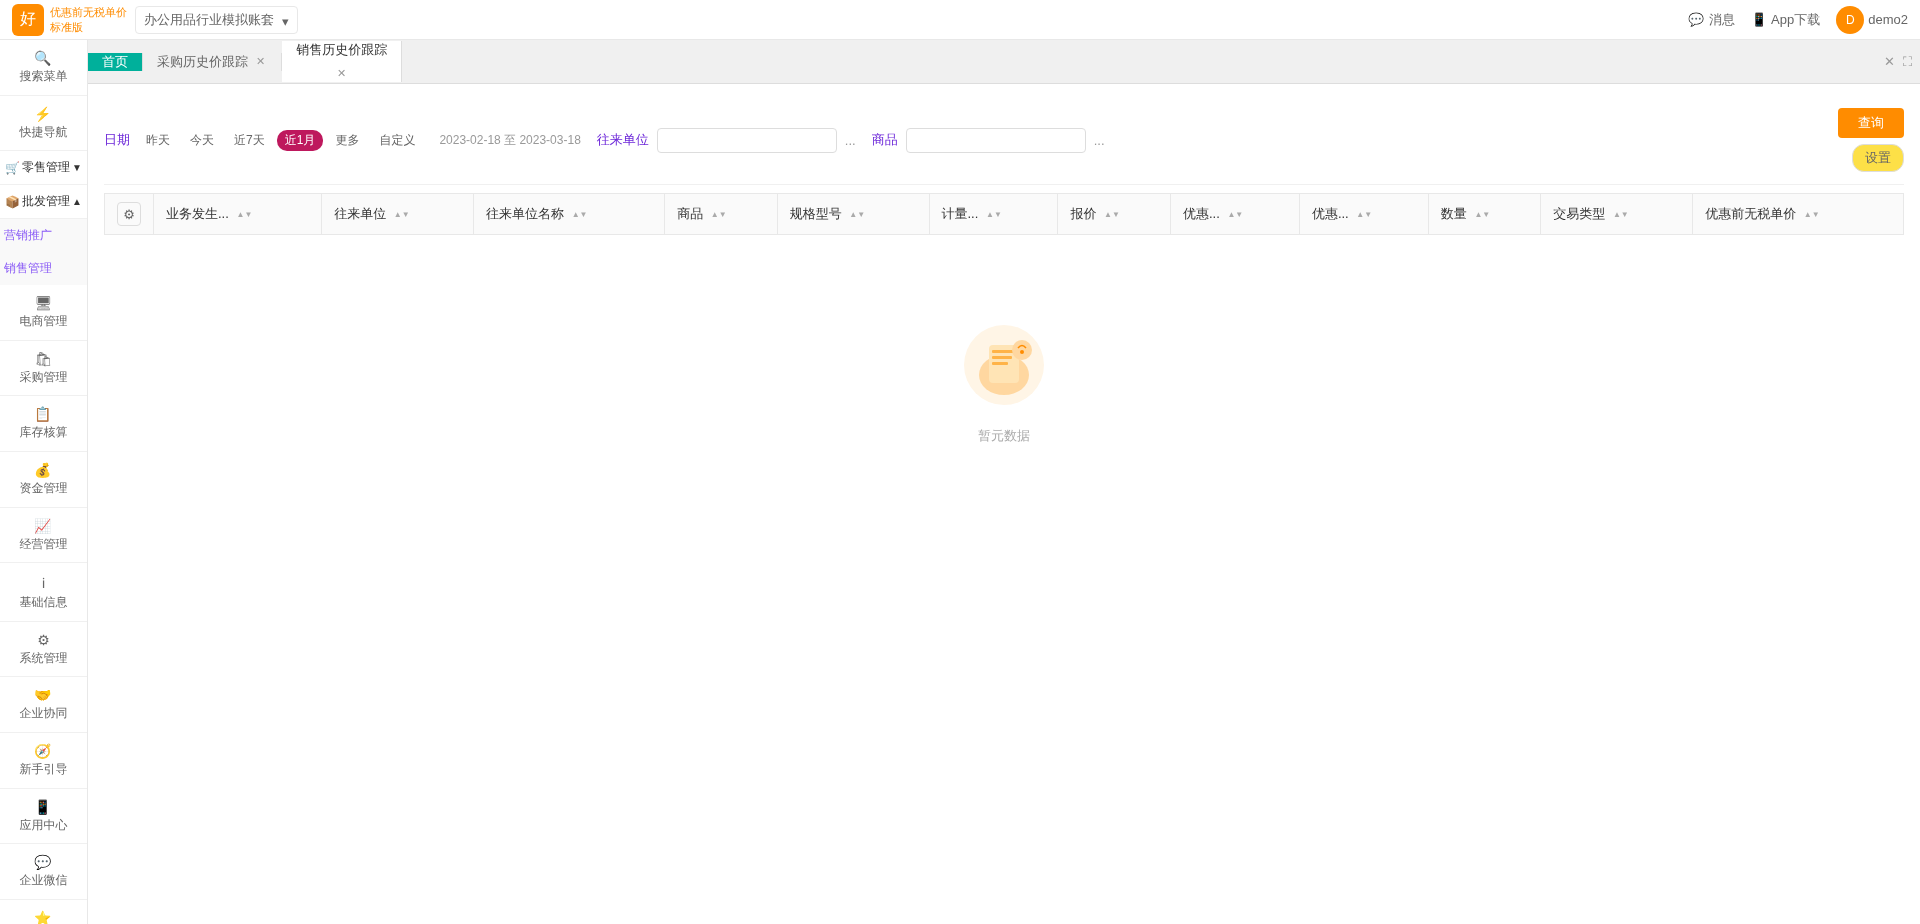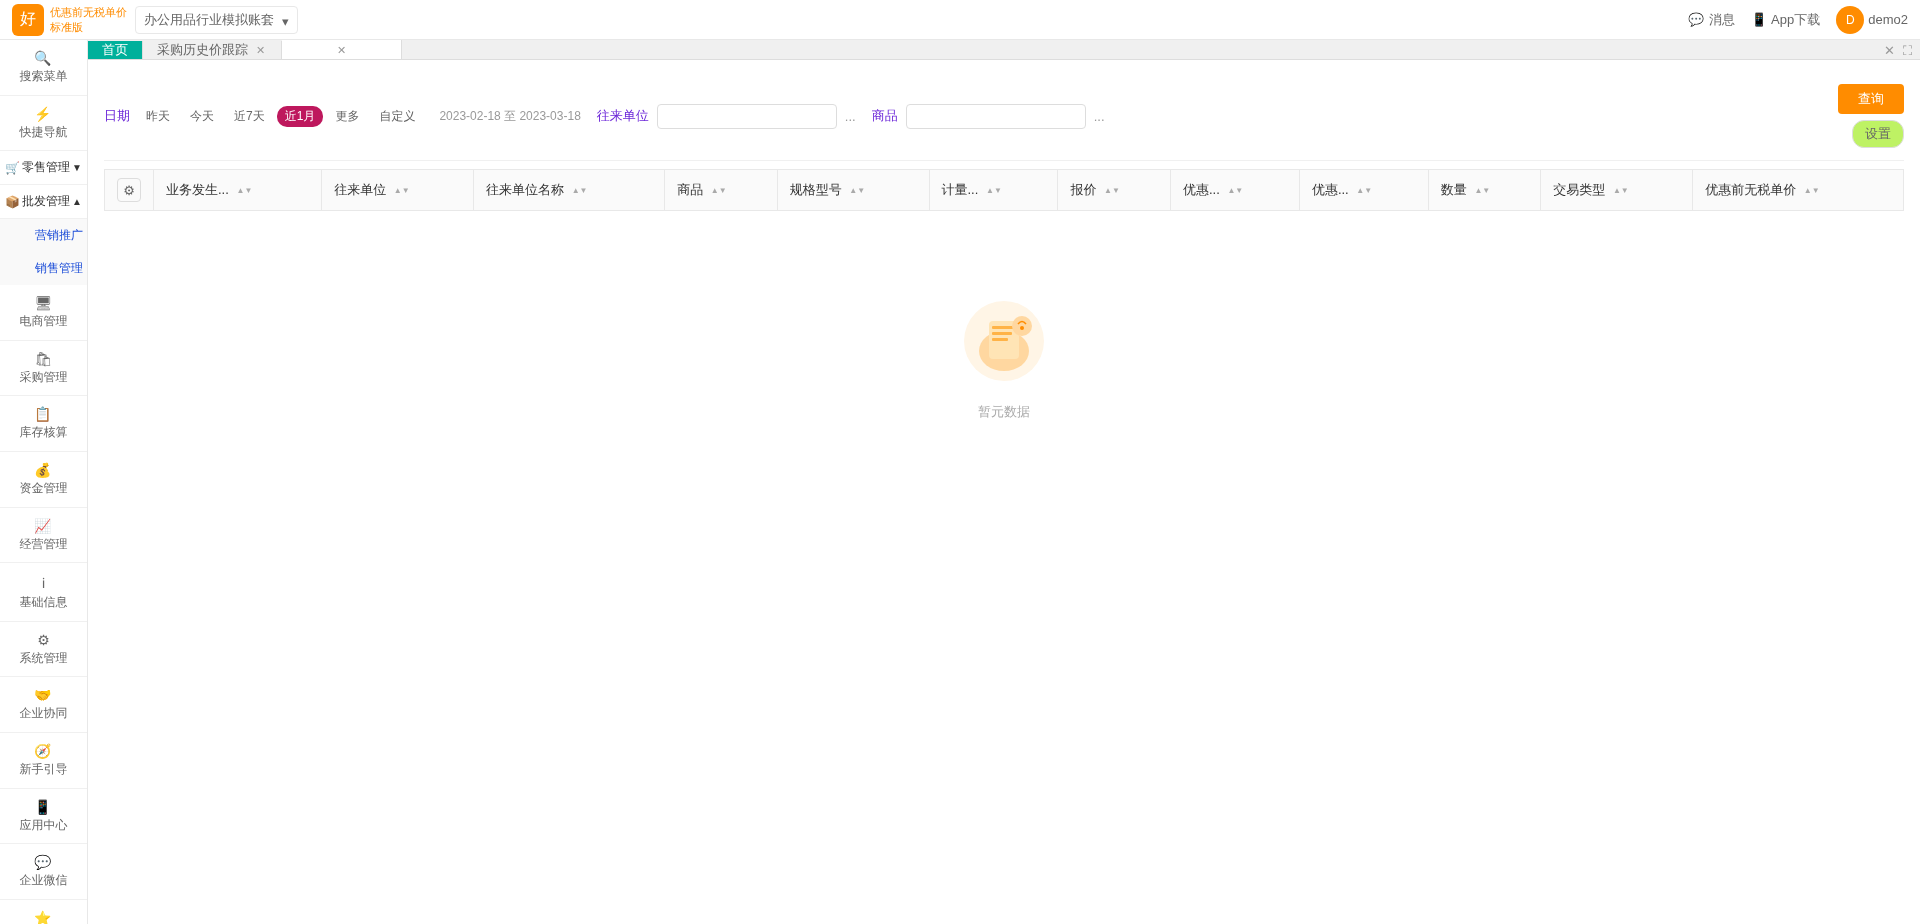--- a/index.html
+++ b/index.html
@@ -109,23 +109,23 @@
     }
     .sidebar-item .item-icon {
       font-size: 14px;
     }
     .sidebar-item .item-label {
       font-size: 12px;
       line-height: 1.3;
     }
     .sidebar-sub-item {
       padding: 8px 4px;
-      text-align: right;
-      cursor: pointer;
-      color: #1d4ed8;
+      text-align: left;
+      cursor: pointer;
+      color: #8b5cf6;
       font-size: 12px;
       background: #f9f9f9;
     }
     .sidebar-section-header {
       padding: 8px 4px;
       text-align: center;
       cursor: pointer;
       color: #333;
       font-size: 12px;
       display: flex;
@@ -138,24 +138,24 @@
     
     .content-area {
       flex: 1;
       display: flex;
       flex-direction: column;
       overflow: hidden;
     }
 
     
     .tab-bar {
-      height: 20px;
+      height: 44px;
       background: #f0f0f0;
       display: flex;
-      align-items: flex-end;
+      align-items: center;
       flex-shrink: 0;
       border-bottom: 1px solid #ddd;
       font-family: Liberation Serif, serif;
     }
     .tab-item {
       display: flex;
       align-items: center;
       padding: 0 14px;
       gap: 6px;
       cursor: pointer;
@@ -297,21 +297,21 @@
       background: #ff8c00;
       color: white;
       border: none;
       border-radius: 4px;
       padding: 6px 20px;
       cursor: pointer;
       font-size: 13px;
       font-family: inherit;
     }
     .settings-btn {
-      background: #bef264;
+      background: #fde047;
       color: #666;
       border: 1px solid #ddd;
       border-radius: 12px;
       padding: 4px 12px;
       cursor: pointer;
       font-size: 13px;
       font-family: Liberation Mono, monospace;
     }
 
     

